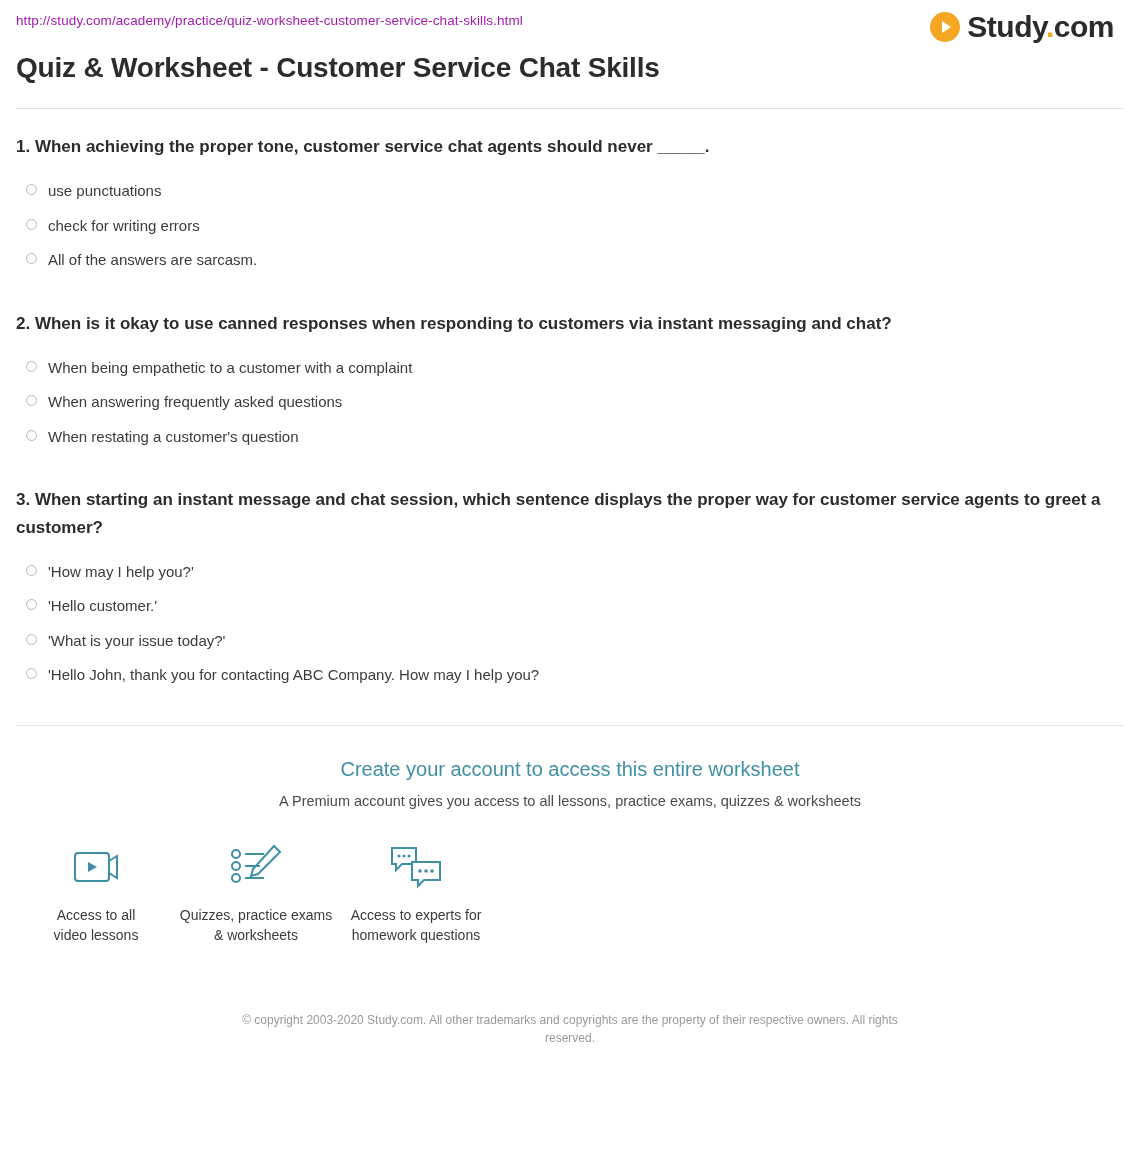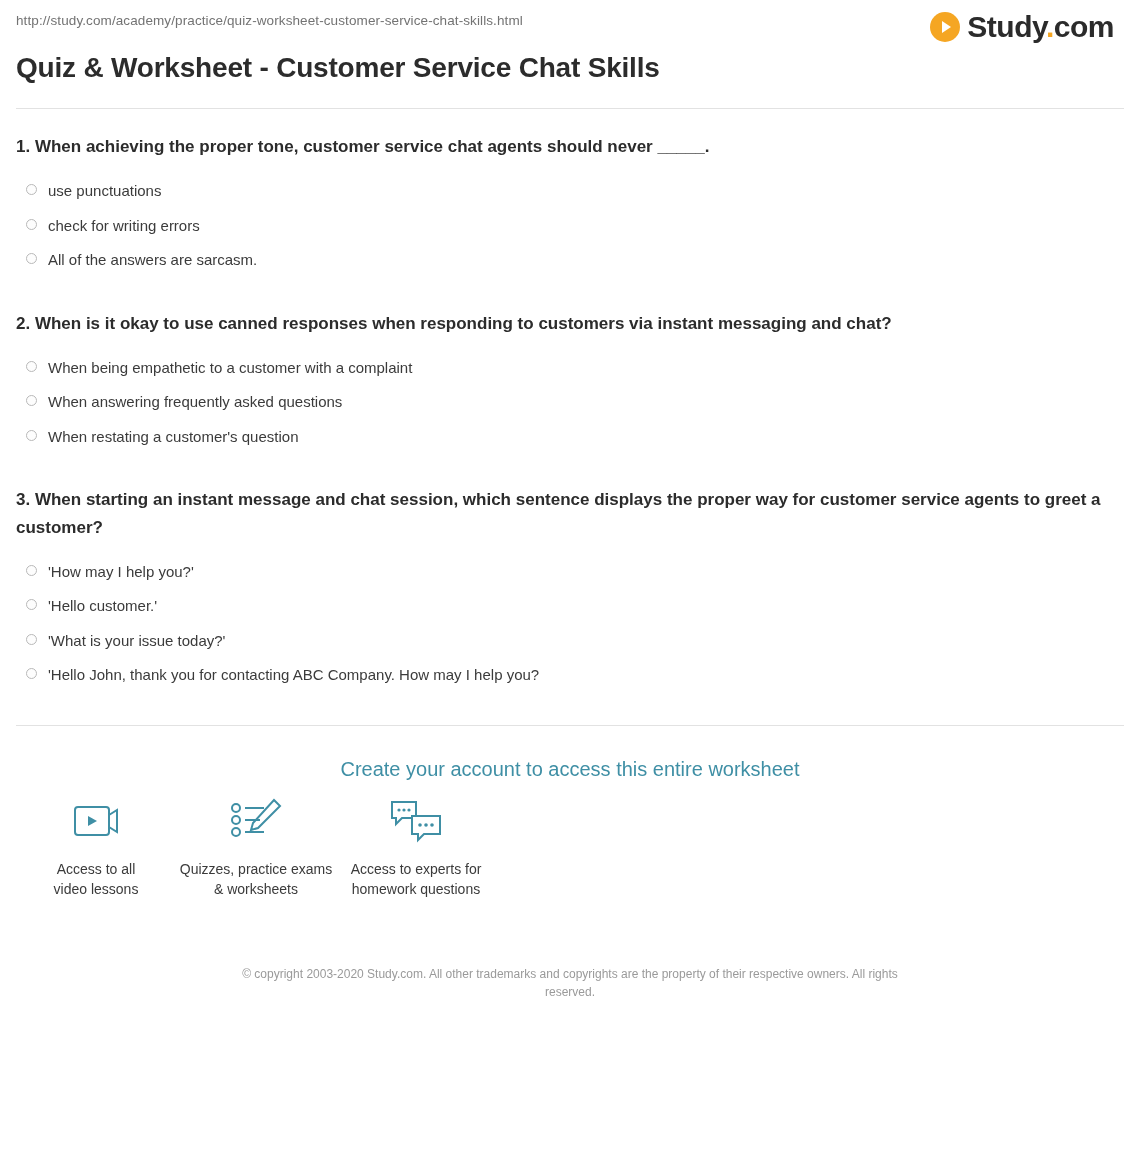--- a/index.html
+++ b/index.html
@@ -21,21 +21,21 @@
   }
   .topbar {
     display: flex;
     align-items: flex-start;
     justify-content: space-between;
     padding-top: 10px;
     height: 46px;
   }
   .url {
     font-size: 13.5px;
-    color: #737373;
+    color: #a21caf;
     letter-spacing: 0.1px;
     padding-top: 3px;
   }
   .logo {
     display: flex;
     align-items: center;
     gap: 7px;
     padding-right: 10px;
   }
   .logo-mark {
@@ -222,20 +222,21 @@
       <div class="answer">
         <span class="radio"></span>
         <span>'Hello John, thank you for contacting ABC Company. How may I help you?</span>
       </div>
     </div>
 
   </div>
 
   <div class="promo">
     <div class="promo-title">Create your account to access this entire worksheet</div>
+    <div class="promo-sub">A Premium account gives you access to all lessons, practice exams, quizzes &amp; worksheets</div>
 
     <div class="features">
 
       <div class="feature">
         <div class="feature-icon">
           <svg width="48" height="44" viewBox="0 0 48 44" fill="none" stroke="#3f8fa5" stroke-width="2">
             <rect x="3" y="8" width="34" height="28" rx="3"></rect>
             <polygon points="16,17 25,22 16,27" fill="#3f8fa5" stroke="none"></polygon>
             <path d="M37 16 L45 11 L45 33 L37 28 Z"></path>
           </svg>

